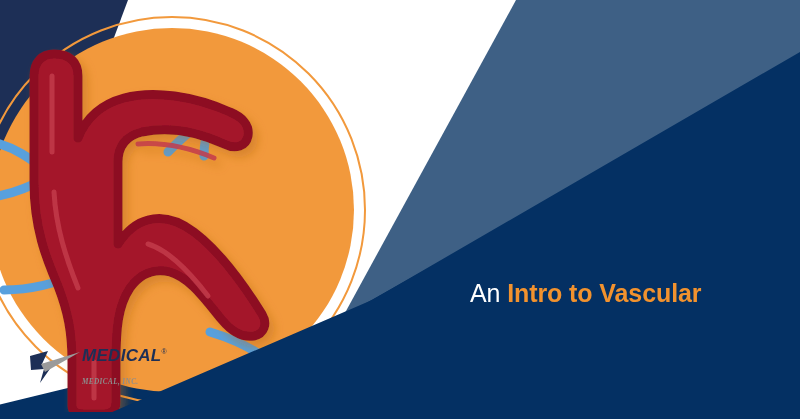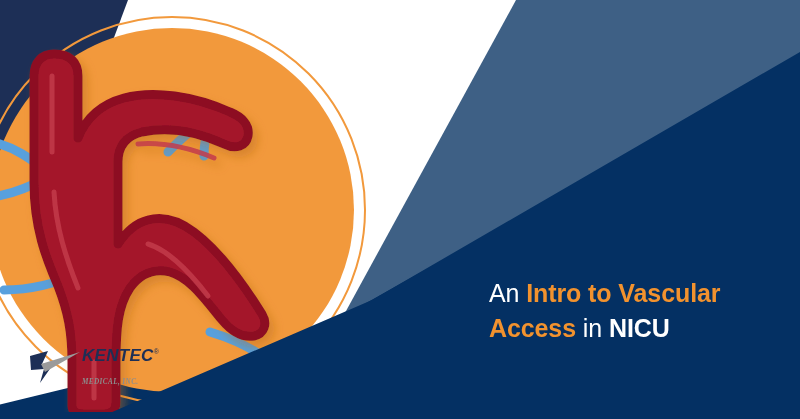--- a/index.html
+++ b/index.html
@@ -115,21 +115,21 @@
     font-size: 7.2px;
     letter-spacing: 0.4px;
     color: #8d8d8d;
     margin-top: 15px;
     text-align: center;
   }
 
   
   #title {
     position: absolute;
-    left: 489px;
+    left: 470px;
     top: 276px;
     width: 290px;
     font-size: 25px;
     line-height: 35px;
     color: #ffffff;
     font-weight: normal;
     letter-spacing: -0.1px;
   }
   #title .b { font-weight: bold; }
   #title .o { color: #f2922e; font-weight: bold; }
@@ -208,23 +208,22 @@
   </div>
 
   <div class="layer" id="navy-sweep"></div>
 
   <div id="logo">
     <svg id="logo-mark" viewBox="0 0 52 34">
       <polygon points="2,6 20,1 14,14 26,13 12,33 16,19 3,20" fill="#1d2f56"></polygon>
       <polygon points="13,14 52,2 17,22" fill="#9a9a9a"></polygon>
     </svg>
     <div id="logo-type">
-      <div id="logo-name"><span>KENTEC</span><span id="logo-reg">®</span></div>
+      <div id="logo-name"><span>MEDICAL</span><span id="logo-reg">®</span></div>
       <div id="logo-sub">MEDICAL, INC.</div>
     </div>
   </div>
 
   <div id="title">
     <span class="ln"><span>An </span><span class="o">Intro to Vascular</span></span>
-    <span class="ln"><span class="o">Access</span><span> in </span><span class="b">NICU</span></span>
   </div>
 
 </div>
 
 </body></html>

